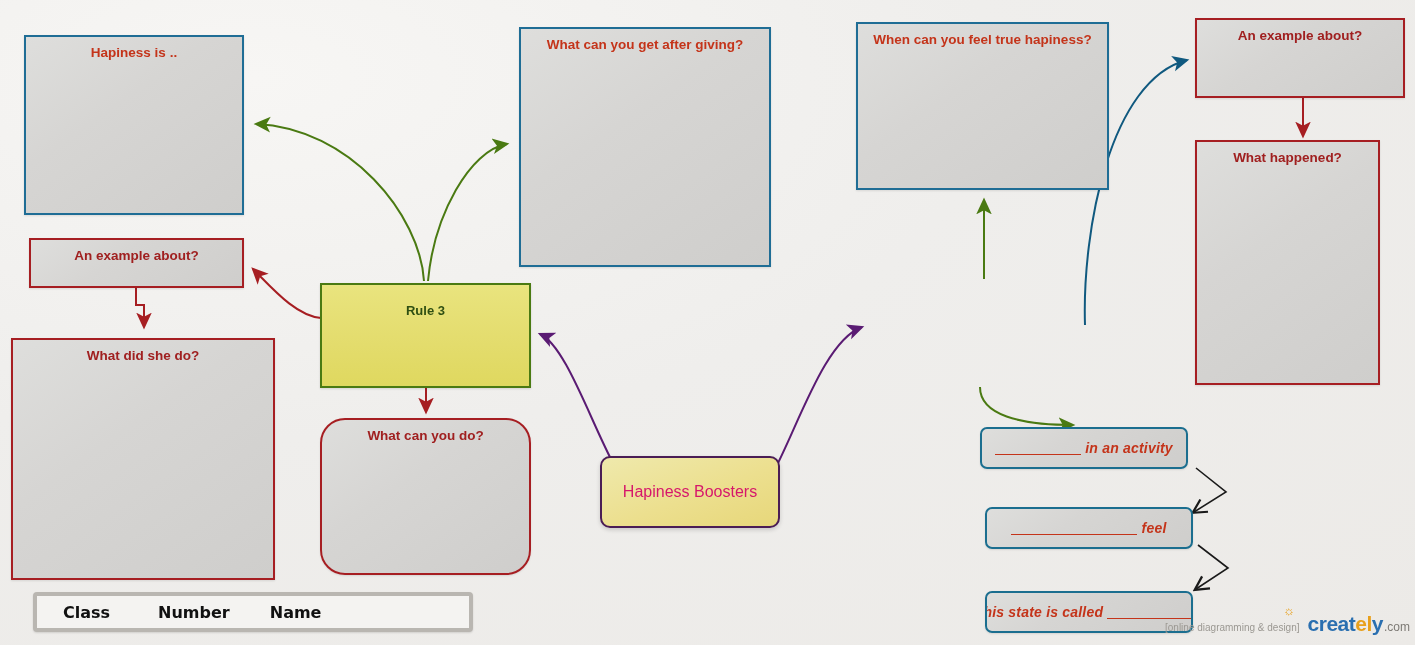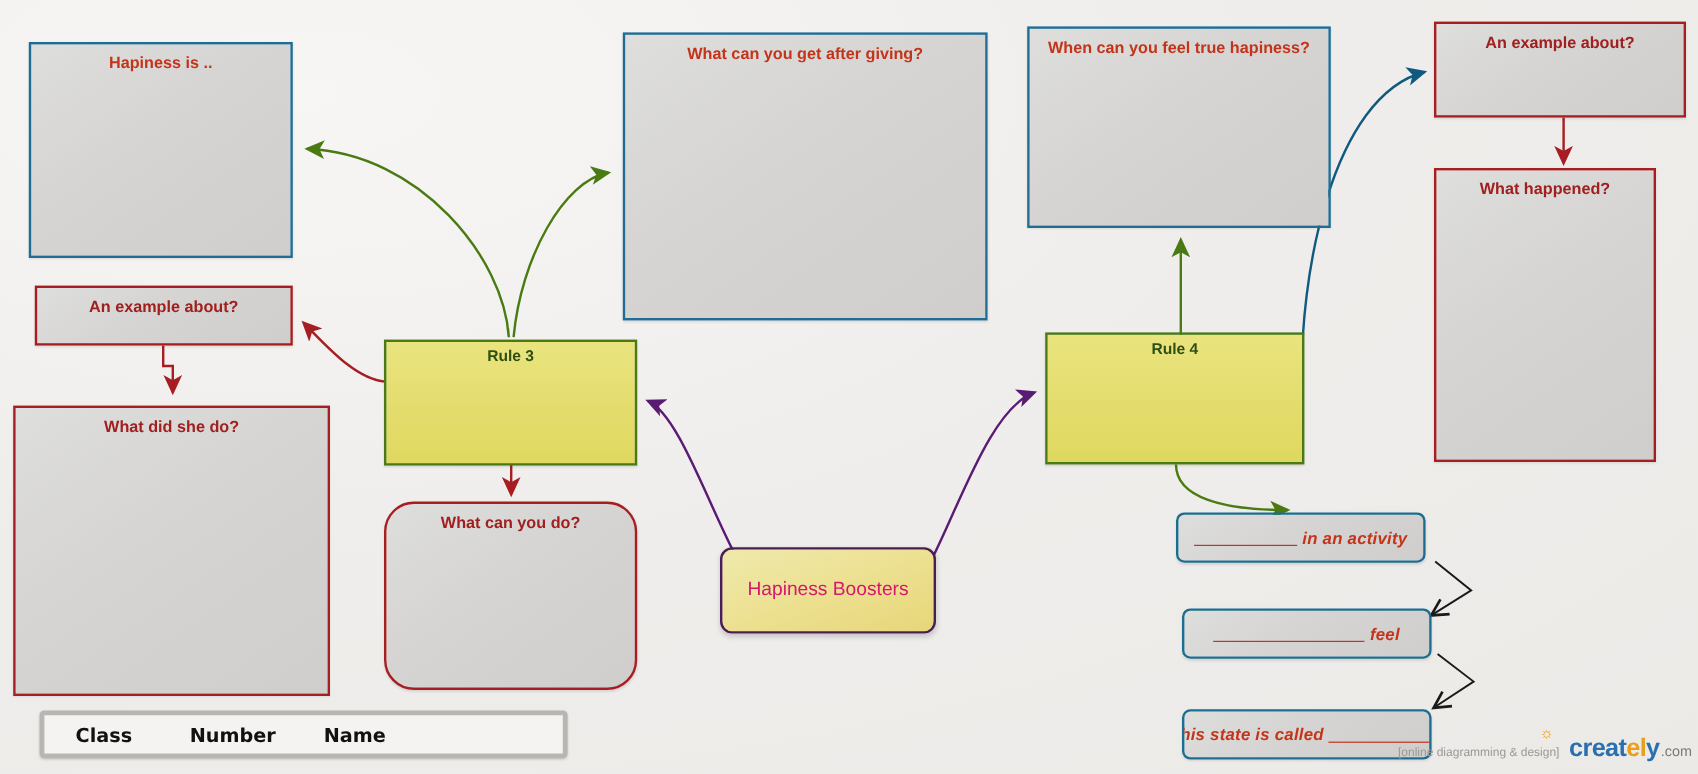--- a/index.html
+++ b/index.html
@@ -41,21 +41,21 @@
   .cap-dark{color:#a02020;}
 
   
   .rule{
     background:linear-gradient(180deg,#e9e47e 0%,#e4dd6f 50%,#dfd85f 100%);
     border:2px solid #4a7a12;
     box-shadow:0 1px 2px rgba(0,0,0,.12);
   }
   .rule span{
     display:block;text-align:center;font-weight:bold;
-    font-size:13px;color:#2f4f12;padding-top:4px;white-space:nowrap;
+    font-size:13px;color:#2f4f12;padding-top:18px;white-space:nowrap;
   }
 
   
   .booster{
     background:linear-gradient(160deg,#efe9ac 0%,#ecdf8e 55%,#e7d77a 100%);
     border:2px solid #4a1d55;
     border-radius:10px;
     box-shadow:0 2px 4px rgba(0,0,0,.16);
     display:flex;align-items:center;justify-content:center;
   }
@@ -162,35 +162,32 @@
   </div>
 
   <div class="node rule" style="left:320px;top:283px;width:211px;height:105px;">
     <span>Rule 3</span>
   </div>
 
   <div class="node box bd-red" style="left:320px;top:418px;width:211px;height:157px;border-radius:25px;">
     <span class="cap cap-dark">What can you do?</span>
   </div>
 
-  <div class="node box bd-blue" style="left:519px;top:27px;width:304px;height:240px;">
+  <div class="node box bd-blue" style="left:519px;top:27px;width:252px;height:240px;">
     <span class="cap">What can you get after giving?</span>
   </div>
 
   <div class="node booster" style="left:600px;top:456px;width:180px;height:72px;">
     <span>Hapiness Boosters</span>
   </div>
 
   <div class="node box bd-blue" style="left:856px;top:22px;width:253px;height:168px;">
     <span class="cap">When can you feel true hapiness?</span>
   </div>
 
-  <div class="node rule" style="left:871px;top:277px;width:216px;height:110px;">
-    <span>Rule 4</span>
-  </div>
 
   <div class="node box bd-red" style="left:1195px;top:18px;width:210px;height:80px;">
     <span class="cap cap-dark">An example about?</span>
   </div>
 
   <div class="node box bd-red" style="left:1195px;top:140px;width:185px;height:245px;">
     <span class="cap cap-dark">What happened?</span>
   </div>
 
   <div class="node box bd-blue-r blankbox" style="left:980px;top:427px;width:208px;height:42px;">

